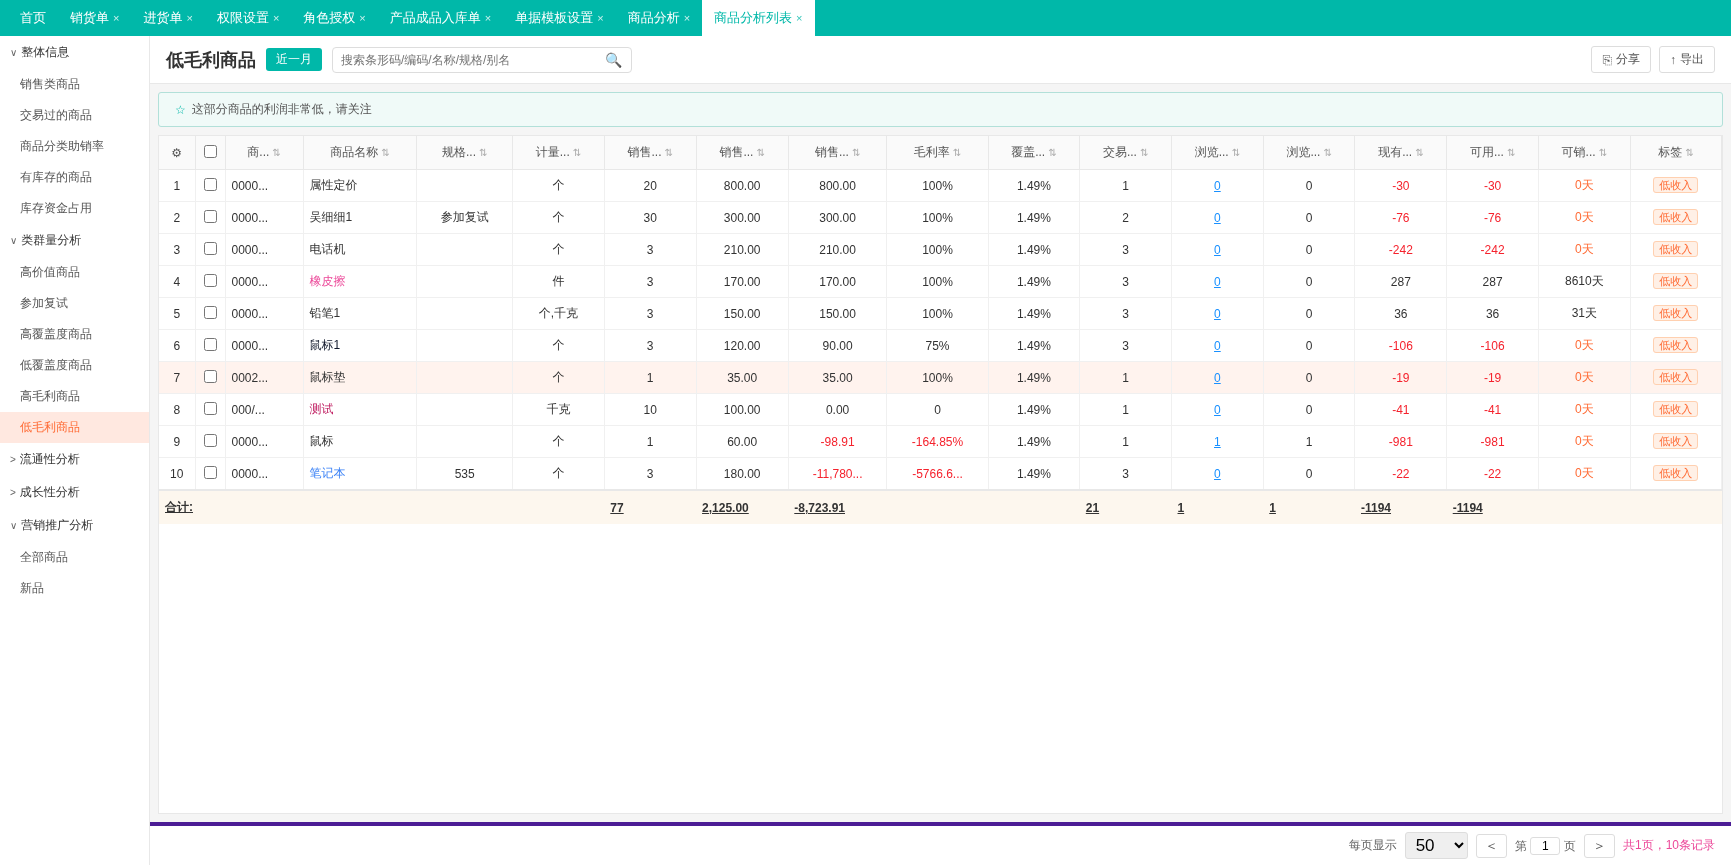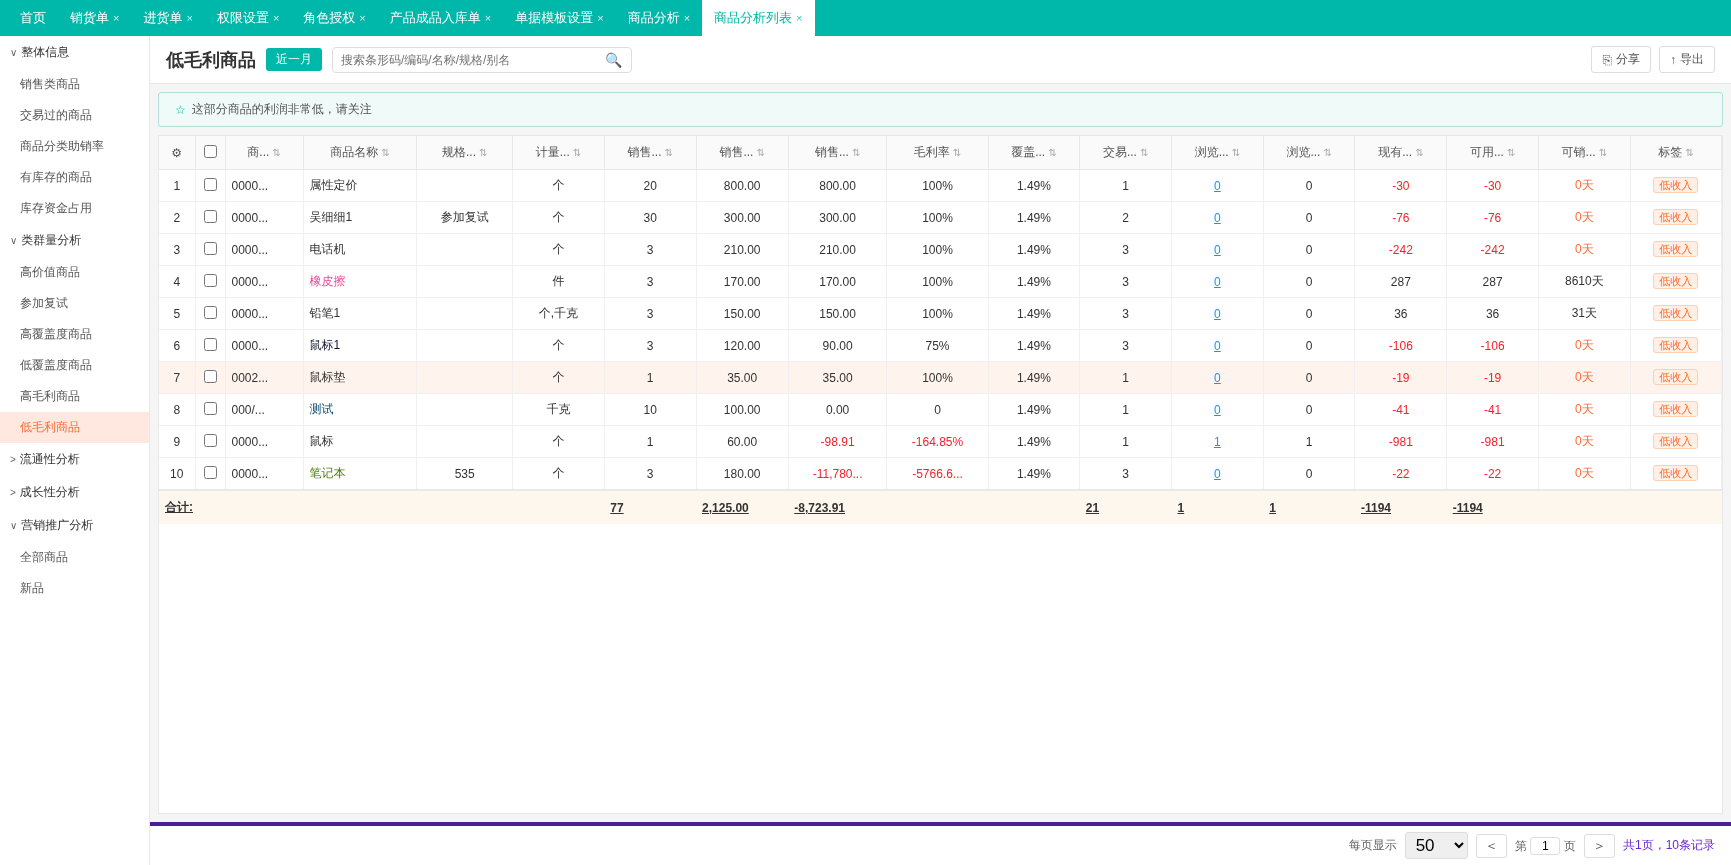--- a/index.html
+++ b/index.html
@@ -217,21 +217,21 @@
     }
     .pagination-btn {
       border: 1px solid #ddd;
       background: #fff;
       border-radius: 3px;
       padding: 2px 8px;
       cursor: pointer;
       color: #555;
     }
     .page-info { color: #666; }
-    .page-total { color: #6d28d9; }
+    .page-total { color: #ec4899; }
 
     .num-col { width: 36px; }
     .check-col { width: 30px; }
   </style>
 </head>
 <body>
 
 <div class="top-nav">
 
 <div class="nav-item">首页</div>
@@ -477,21 +477,21 @@
     <td>0</td>
     <td style="color:#f5222d">-19</td>
     <td style="color:#f5222d">-19</td>
     <td style="color:#ff6b35">0天</td>
     <td><span class="tag-low">低收入</span></td>
   </tr>
             <tr>
     <td>8</td>
     <td><input type="checkbox" style=""></td>
     <td class="td-left">000/...</td>
-    <td class="td-left" style="cursor:pointer;color:#0c4a6e">测试</td>
+    <td class="td-left" style="cursor:pointer;color:#be185d">测试</td>
     <td></td>
     <td>千克</td>
     <td>10</td>
     <td>100.00</td>
     <td style="">0.00</td>
     <td style="">0</td>
     <td>1.49%</td>
     <td>1</td>
     <td><span class="link-text">0</span></td>
     <td>0</td>
@@ -517,21 +517,21 @@
     <td>1</td>
     <td style="color:#f5222d">-981</td>
     <td style="color:#f5222d">-981</td>
     <td style="color:#ff6b35">0天</td>
     <td><span class="tag-low">低收入</span></td>
   </tr>
             <tr>
     <td>10</td>
     <td><input type="checkbox" style=""></td>
     <td class="td-left">0000...</td>
-    <td class="td-left" style="cursor:pointer;color:#4d7c0f">笔记本</td>
+    <td class="td-left" style="cursor:pointer;color:#3b82f6">笔记本</td>
     <td>535</td>
     <td>个</td>
     <td>3</td>
     <td>180.00</td>
     <td style="color:#f5222d">-11,780...</td>
     <td style="color:#f5222d">-5766.6...</td>
     <td>1.49%</td>
     <td>3</td>
     <td><span class="link-text">0</span></td>
     <td>0</td>

